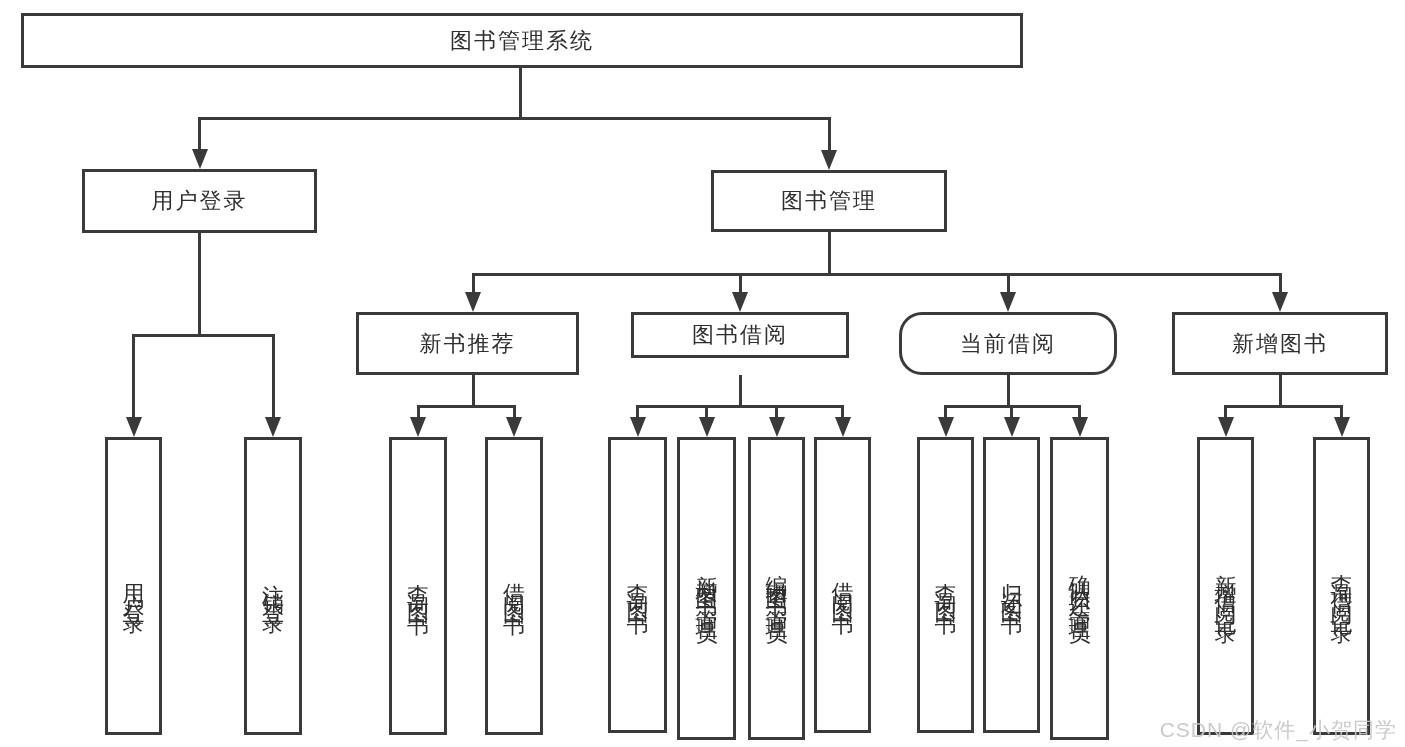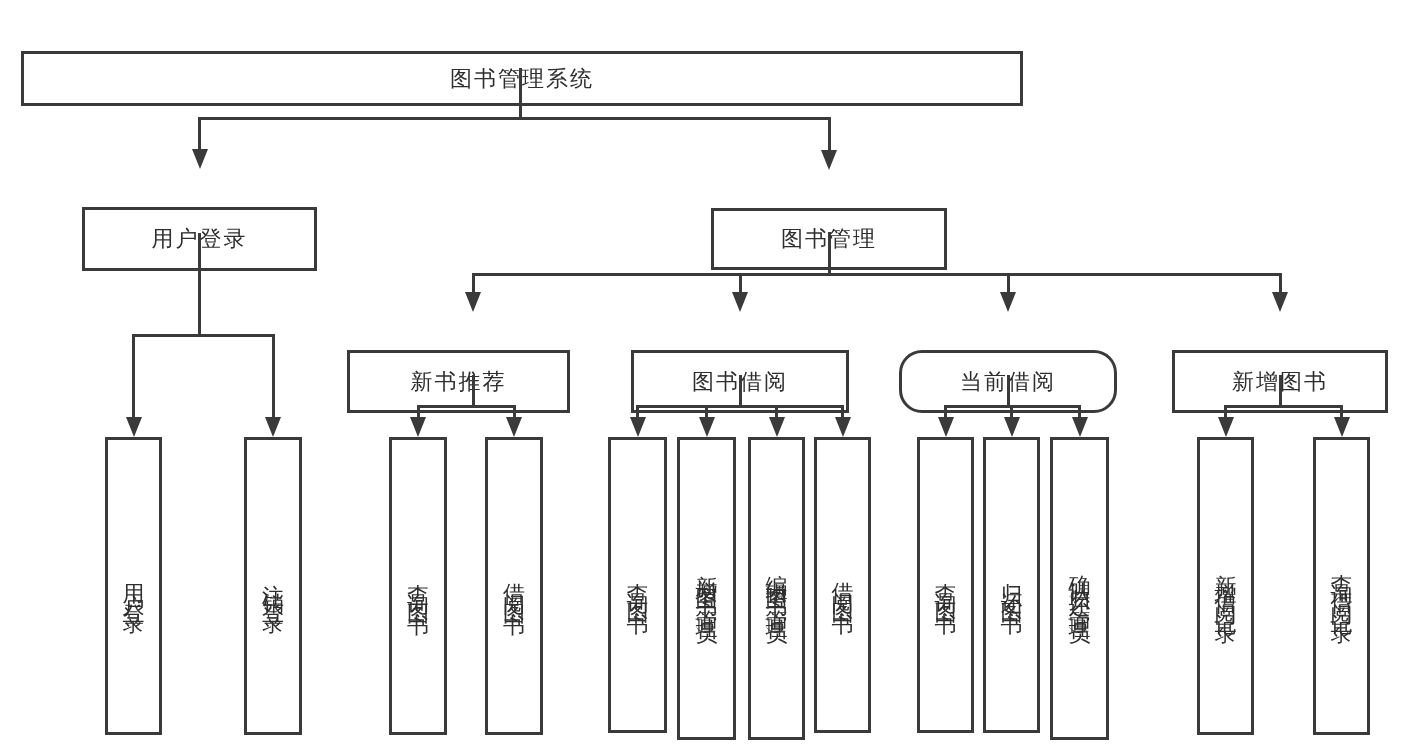--- a/index.html
+++ b/index.html
@@ -22,21 +22,20 @@
     border:3px solid var(--line);
     background:#ffffff;
     color:var(--text);
     display:flex;align-items:center;justify-content:center;
     text-align:center;
   }
   .h-node{
     font-size:22px;
     letter-spacing:2px;
     white-space:nowrap;
-    margin-top:38px;
   }
   .v-node{
     writing-mode:vertical-rl;
     text-orientation:mixed;
     font-size:22px;
     letter-spacing:10px;
     line-height:1;
   }
   .v-node.tight{letter-spacing:7px;}
   
@@ -87,22 +86,22 @@
   <div class="drop" style="left:132px;top:334px;height:83px;"></div>
   <div class="drop" style="left:271.5px;top:334px;height:83px;"></div>
 
   <div class="vline" style="left:827.5px;top:232px;height:44px;"></div>
   <div class="hline" style="left:471.5px;top:273px;width:810px;"></div>
   <div class="drop" style="left:471.5px;top:273px;height:19px;"></div>
   <div class="drop" style="left:738.5px;top:273px;height:19px;"></div>
   <div class="drop" style="left:1006.5px;top:273px;height:19px;"></div>
   <div class="drop" style="left:1278.5px;top:273px;height:19px;"></div>
 
-  <div class="node h-node" style="left:347px;top:312px;width:223px;height:63px;">新书推荐</div>
-  <div class="node h-node" style="left:631px;top:312px;width:218px;height:63px;">图书借阅</div>
+  <div class="node h-node" style="left:356px;top:312px;width:223px;height:63px;">新书推荐</div>
+  <div class="node h-node" style="left:631px;top:312px;width:218px;height:46px;">图书借阅</div>
   <div class="node h-node" style="left:899px;top:312px;width:218px;height:63px;border-radius:23px;">当前借阅</div>
   <div class="node h-node" style="left:1172px;top:312px;width:216px;height:63px;">新增图书</div>
 
   <div class="vline" style="left:471.5px;top:375px;height:33px;"></div>
   <div class="hline" style="left:416.5px;top:405px;width:99px;"></div>
   <div class="drop" style="left:416.5px;top:405px;height:12px;"></div>
   <div class="drop" style="left:512.5px;top:405px;height:12px;"></div>
 
   <div class="vline" style="left:738.5px;top:375px;height:33px;"></div>
   <div class="hline" style="left:636px;top:405px;width:208px;"></div>
@@ -133,14 +132,15 @@
   <div class="node v-node tight" style="left:748px;top:437px;width:57px;height:303px;">编辑图书（管理员）</div>
   <div class="node v-node" style="left:814px;top:437px;width:57px;height:296px;">借阅图书</div>
 
   <div class="node v-node" style="left:917px;top:437px;width:57px;height:296px;">查询图书</div>
   <div class="node v-node" style="left:983px;top:437px;width:57px;height:296px;">归还图书</div>
   <div class="node v-node tight" style="left:1050px;top:437px;width:59px;height:303px;">确认归还（管理员）</div>
 
   <div class="node v-node" style="left:1197px;top:437px;width:57px;height:298px;">新增借阅记录</div>
   <div class="node v-node" style="left:1313px;top:437px;width:57px;height:298px;">查询借阅记录</div>
 
+  <div class="watermark">CSDN @软件_小贺同学</div>
 
 </div>
 
 </body></html>

